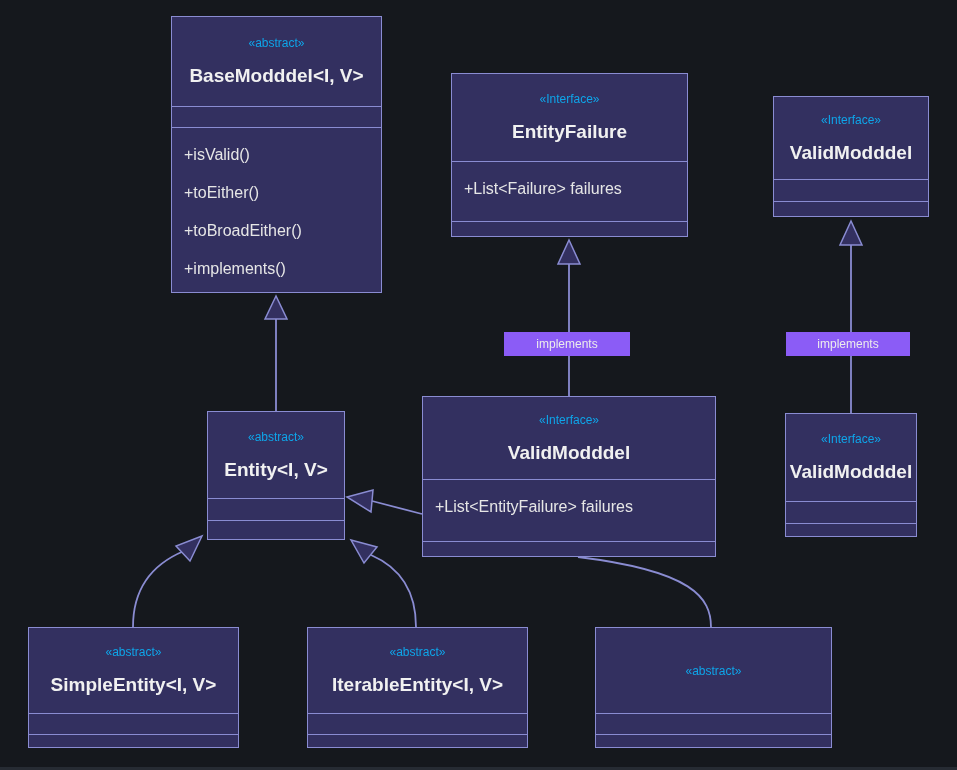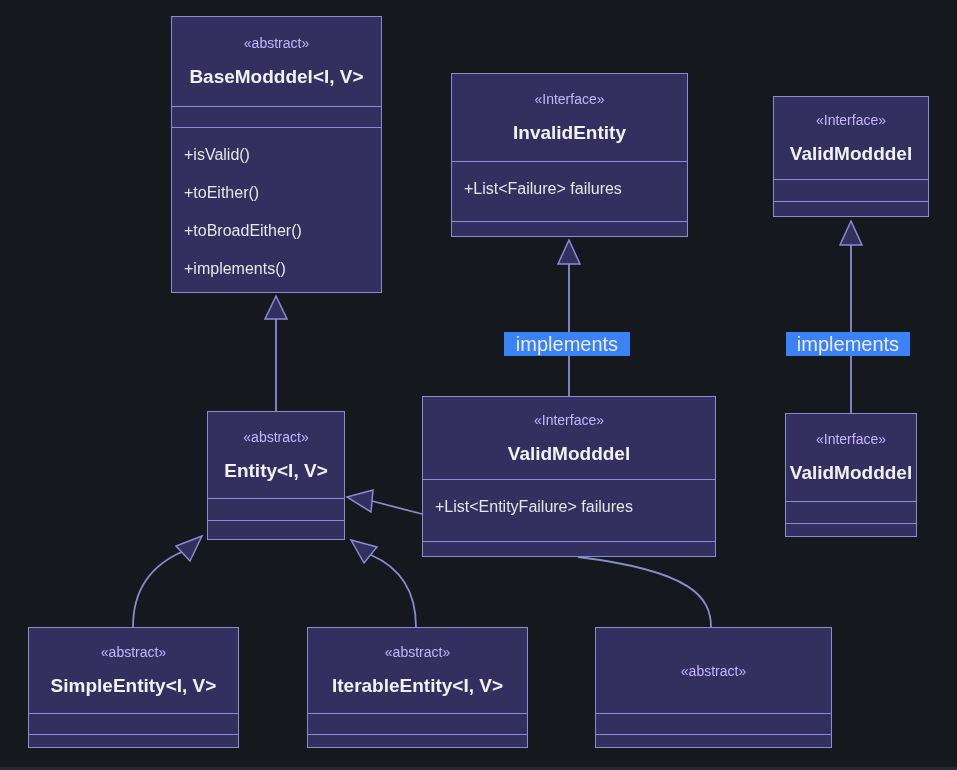--- a/index.html
+++ b/index.html
@@ -12,29 +12,29 @@
   .edges{position:absolute;left:0;top:0;z-index:0;}
   .class-box{
     position:absolute;z-index:1;box-sizing:border-box;
     background:#333060;border:1.5px solid #8a8cd2;
     display:flex;flex-direction:column;
   }
   .hdr{
     box-sizing:border-box;display:flex;flex-direction:column;
     align-items:center;justify-content:center;gap:15px;flex:none;
   }
-  .stereo{font-size:14px;color:#c4b5fd;}
+  .stereo{font-size:12px;color:#0ea5e9;}
   .cname{font-size:19px;font-weight:bold;color:#f1f1f1;}
   .sec{box-sizing:border-box;border-top:1.2px solid #8a8cd2;flex:none;padding:8px 12px 0 12px;}
   .sec.grow{flex:1 1 auto;}
   .sec.empty{padding:0;}
   .member{font-size:16px;line-height:38px;white-space:nowrap;color:#e6e6e6;}
   .edge-label{
-    position:absolute;z-index:2;background:#3b82f6;color:#ececec;
-    font-size:20px;display:flex;align-items:center;justify-content:center;
+    position:absolute;z-index:2;background:#8b5cf6;color:#ececec;
+    font-size:12px;display:flex;align-items:center;justify-content:center;
   }
   .bottom-strip{position:absolute;left:0;top:767px;width:957px;height:3px;background:#262b33;z-index:3;}
 </style>
 </head>
 <body>
 
 <div class="stage">
 
   <svg class="edges" width="957" height="770" viewBox="0 0 957 770">
 
@@ -69,21 +69,21 @@
       <div class="member">+isValid()</div>
       <div class="member">+toEither()</div>
       <div class="member">+toBroadEither()</div>
       <div class="member">+implements()</div>
     </div>
   </div>
 
   <div class="class-box" style="left:451px;top:73px;width:237px;height:164px">
     <div class="hdr" style="height:87px">
       <div class="stereo">«Interface»</div>
-      <div class="cname">InvalidEntity</div>
+      <div class="cname">EntityFailure</div>
     </div>
     <div class="sec" style="height:60px">
       <div class="member">+List&lt;Failure&gt; failures</div>
     </div>
     <div class="sec grow empty"></div>
   </div>
 
   <div class="class-box" style="left:773px;top:96px;width:156px;height:121px">
     <div class="hdr" style="height:82px">
       <div class="stereo">«Interface»</div>

